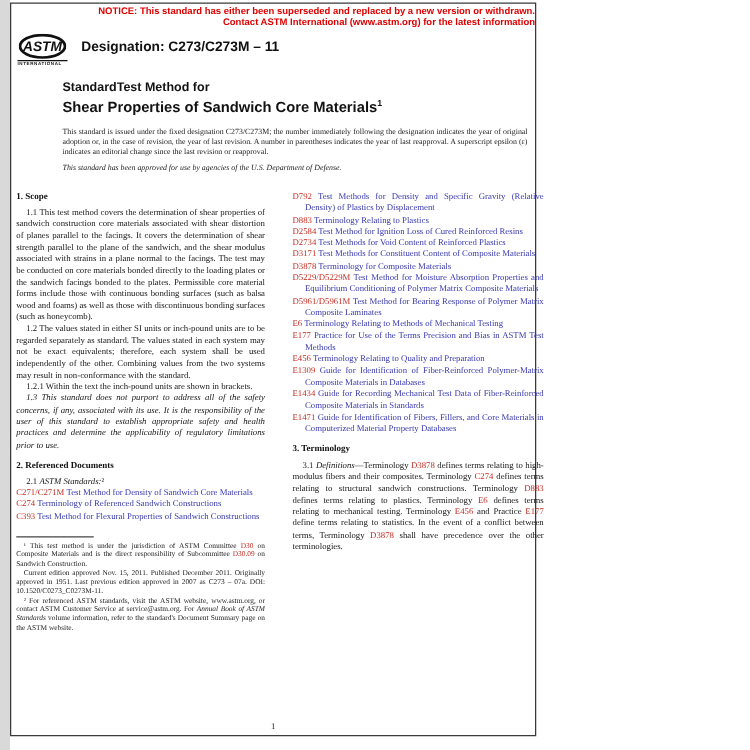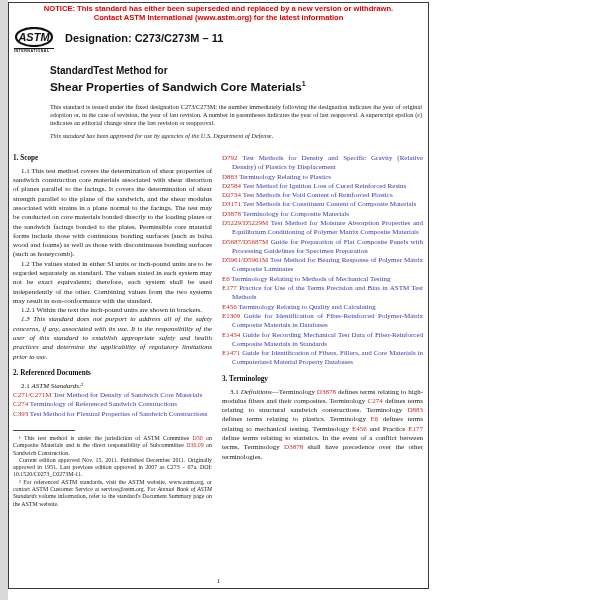--- a/index.html
+++ b/index.html
@@ -2,21 +2,21 @@
 <html><head>
 <meta charset="utf-8">
 <style>
   html,body{margin:0;padding:0;background:#ffffff;}
   .canvas{position:relative;width:600px;height:600px;background:#ffffff;overflow:hidden;
           font-family:"Liberation Serif","DejaVu Serif",serif;color:#161616;}
   .edge-strip{position:absolute;left:0;top:0;width:8px;height:600px;background:#d9d9d9;}
   .page{position:absolute;left:8px;top:2px;width:421px;height:587px;box-sizing:border-box;
         background:#ffffff;border:1px solid #3a3a3a;}
   
-  .notice{margin-top:2px;text-align:center;color:#dd0000;
+  .notice{margin-top:2px;text-align:right;color:#dd0000;
           font-family:"Liberation Sans","DejaVu Sans",sans-serif;
           font-weight:bold;font-size:7.6px;line-height:8.6px;}
   
   .header-row{position:relative;margin:5px 4px 0 4px;height:26px;}
   .logo{position:absolute;left:1px;top:0;width:40px;text-align:left;}
   .logo svg{display:block;margin:0 auto;}
   .logo-sub{font-family:"Liberation Sans","DejaVu Sans",sans-serif;font-weight:bold;
             font-size:3.6px;letter-spacing:0.5px;color:#111;border-top:0.5px solid #111;
             padding-top:0.5px;margin-top:0.5px;}
   .designation{position:absolute;left:52px;top:5px;
@@ -25,21 +25,21 @@
   
   .title-block{margin:12px 6px 0 41px;}
   .title1{font-family:"Liberation Sans","DejaVu Sans",sans-serif;font-weight:bold;
           font-size:10px;line-height:12px;color:#121212;}
   .title2{font-family:"Liberation Sans","DejaVu Sans",sans-serif;font-weight:bold;
           font-size:11.8px;line-height:13px;color:#121212;}
   .title2 sup{font-size:7px;}
   .issuance{margin:9px 0 0 0;font-size:6.3px;line-height:7.7px;text-align:justify;color:#222;}
   .dod{margin:6px 0 0 0;font-size:6.3px;line-height:7.7px;font-style:italic;color:#222;}
   
-  .columns{display:flex;margin:14px 3px 0 4px;
+  .columns{display:flex;gap:12px;margin:14px 3px 0 4px;
            font-size:7px;line-height:9.3px;text-align:justify;}
   .col{flex:0 0 auto;}
   .col-left{width:199px;}
   .col-right{width:201px;margin-left:10px;}
   .col > :first-child{margin-top:0;}
   h2.sec{font-size:7.2px;font-weight:bold;margin:7px 0 3.5px 0;text-align:left;color:#111;}
   .para{margin:0;text-indent:8px;}
   .para.ital{font-style:italic;}
   .ref-entry{margin:0;padding-left:10px;text-indent:-10px;color:#3737ad;}
   .ref-code{color:#c22c22;}
@@ -108,25 +108,24 @@
 
       <div class="col col-right">
         <div>
             <p class="ref-entry"><span class="ref-code">D792</span><span class="ref-title"> Test Methods for Density and Specific Gravity (Relative Density) of Plastics by Displacement</span></p>
             <p class="ref-entry"><span class="ref-code">D883</span><span class="ref-title"> Terminology Relating to Plastics</span></p>
             <p class="ref-entry"><span class="ref-code">D2584</span><span class="ref-title"> Test Method for Ignition Loss of Cured Reinforced Resins</span></p>
             <p class="ref-entry"><span class="ref-code">D2734</span><span class="ref-title"> Test Methods for Void Content of Reinforced Plastics</span></p>
             <p class="ref-entry"><span class="ref-code">D3171</span><span class="ref-title"> Test Methods for Constituent Content of Composite Materials</span></p>
             <p class="ref-entry"><span class="ref-code">D3878</span><span class="ref-title"> Terminology for Composite Materials</span></p>
             <p class="ref-entry"><span class="ref-code">D5229/D5229M</span><span class="ref-title"> Test Method for Moisture Absorption Properties and Equilibrium Conditioning of Polymer Matrix Composite Materials</span></p>
-            <p class="ref-entry"><span class="ref-code">D5687/D5687M</span><span class="ref-title"> Guide for Preparation of Flat Composite Panels with Processing Guidelines for Specimen Preparation</span></p>
             <p class="ref-entry"><span class="ref-code">D5961/D5961M</span><span class="ref-title"> Test Method for Bearing Response of Polymer Matrix Composite Laminates</span></p>
             <p class="ref-entry"><span class="ref-code">E6</span><span class="ref-title"> Terminology Relating to Methods of Mechanical Testing</span></p>
             <p class="ref-entry"><span class="ref-code">E177</span><span class="ref-title"> Practice for Use of the Terms Precision and Bias in ASTM Test Methods</span></p>
-            <p class="ref-entry"><span class="ref-code">E456</span><span class="ref-title"> Terminology Relating to Quality and Calculating</span></p>
+            <p class="ref-entry"><span class="ref-code">E456</span><span class="ref-title"> Terminology Relating to Quality and Preparation</span></p>
             <p class="ref-entry"><span class="ref-code">E1309</span><span class="ref-title"> Guide for Identification of Fiber-Reinforced Polymer-Matrix Composite Materials in Databases</span></p>
             <p class="ref-entry"><span class="ref-code">E1434</span><span class="ref-title"> Guide for Recording Mechanical Test Data of Fiber-Reinforced Composite Materials in Standards</span></p>
             <p class="ref-entry"><span class="ref-code">E1471</span><span class="ref-title"> Guide for Identification of Fibers, Fillers, and Core Materials in Computerized Material Property Databases</span></p>
           </div>
         <h2 class="sec">3. Terminology</h2>
         <p class="para body-rich">3.1 <em>Definitions</em>—Terminology <span class="ref-code">D3878</span> defines terms relating to high-modulus fibers and their composites. Terminology <span class="ref-code">C274</span> defines terms relating to structural sandwich constructions. Terminology <span class="ref-code">D883</span> defines terms relating to plastics. Terminology <span class="ref-code">E6</span> defines terms relating to mechanical testing. Terminology <span class="ref-code">E456</span> and Practice <span class="ref-code">E177</span> define terms relating to statistics. In the event of a conflict between terms, Terminology <span class="ref-code">D3878</span> shall have precedence over the other terminologies.</p>
       </div>
 
     </div>
 

